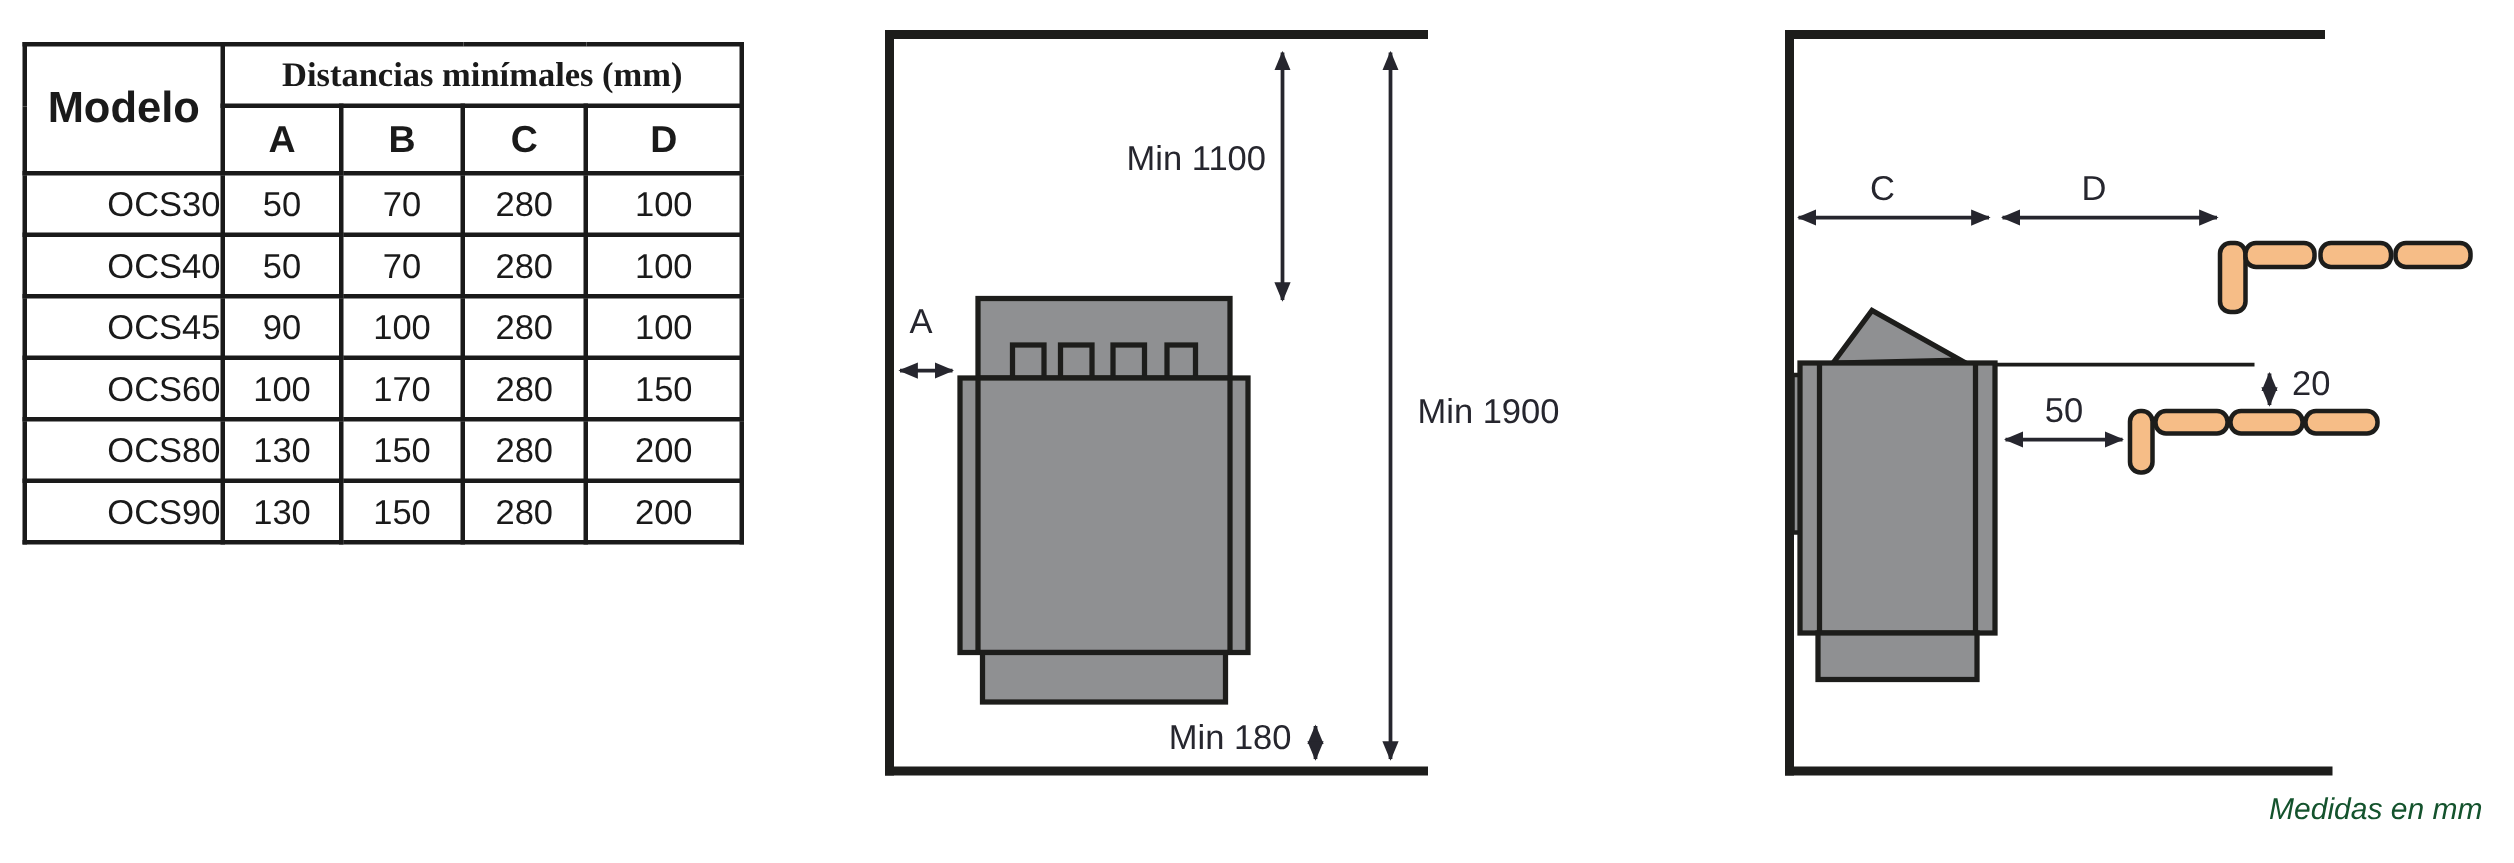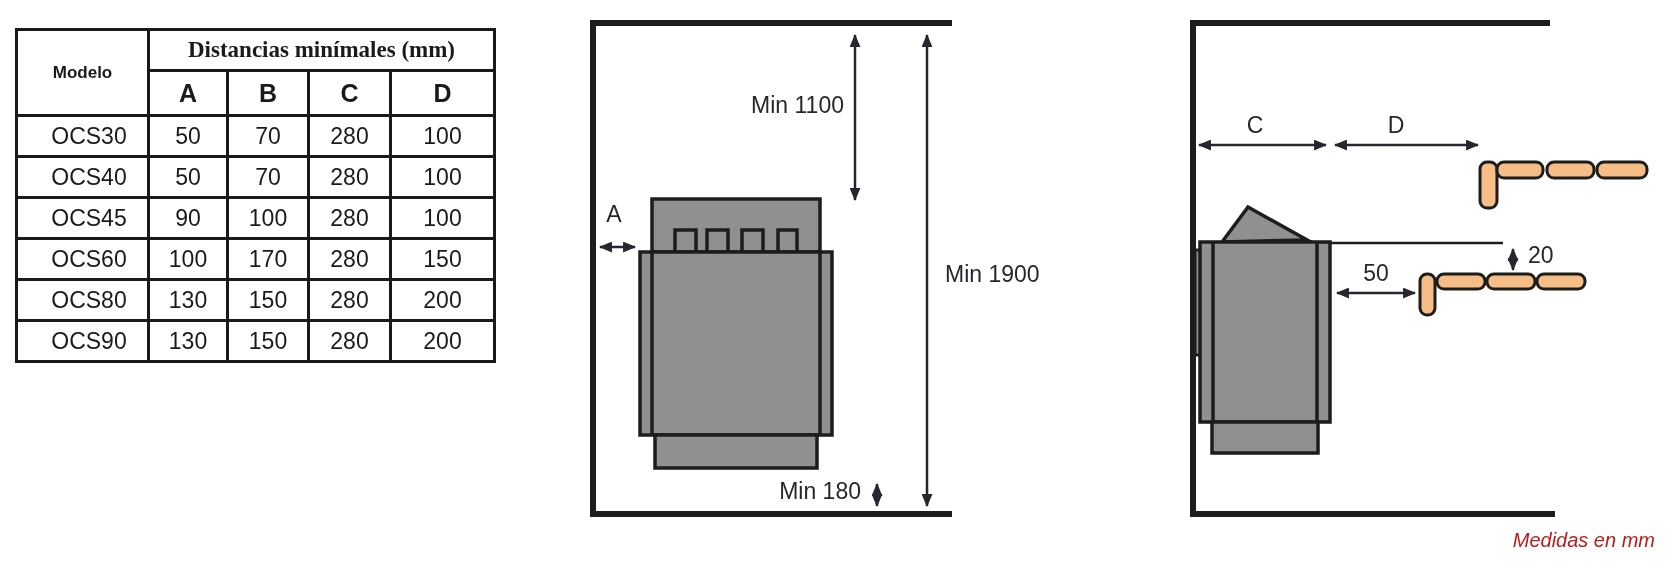--- a/index.html
+++ b/index.html
@@ -6,41 +6,41 @@
   #page{position:relative;width:1676px;height:575px;background:#ffffff;overflow:hidden;
         font-family:"Liberation Sans", sans-serif;color:#1a1a1a;}
 
   
   #distances-table{position:absolute;left:15px;top:28px;border-collapse:collapse;
                    table-layout:fixed;width:478px;}
   #distances-table th,#distances-table td{border:3px solid #1a1a1a;padding:0;
                    background:#ffffff;overflow:hidden;white-space:nowrap;}
   #distances-table th{font-weight:bold;}
   .h-group{height:38px;font-size:23px;text-align:center;font-family:Liberation Serif, serif;}
-  .h-model{font-size:17px;text-align:center;}
+  .h-model{font-size:29px;text-align:center;}
   .h-col{height:42px;font-size:25px;text-align:center;}
-  .c-model{height:38px;font-size:23px;text-align:center;padding-left:13px !important;}
+  .c-model{height:38px;font-size:23px;text-align:right;padding-left:13px !important;}
   .c-num{height:38px;font-size:23px;text-align:center;}
 
   
   .diagram{position:absolute;top:10px;}
   #front-view{left:560px;}
   #side-view{left:1100px;}
   .wall{fill:#1d1d1b;stroke:none;}
   .outline{stroke:#1d1d1b;stroke-width:3.5;}
   .thin-outline{stroke:#1d1d1b;stroke-width:3;}
   .innerline{stroke:#1d1d1b;stroke-width:3.5;}
   .dim{stroke:#26262e;stroke-width:2.5;fill:none;}
   .refline{stroke:#1d1d1b;stroke-width:2.5;fill:none;}
   .dim-label{fill:#26262e;font-size:23px;font-family:"Liberation Sans",sans-serif;}
   .ah{fill:#26262e;}
 
   
   #footer-note{position:absolute;left:1400px;top:529px;width:255px;text-align:right;
-               font-style:italic;font-size:20px;color:#b91c1c;}
+               font-style:italic;font-size:20px;color:#14532d;}
 </style>
 </head>
 <body>
 
 <div id="page">
 
   <table id="distances-table">
     <colgroup>
       <col style="width:132px">
         <col style="width:79px">

